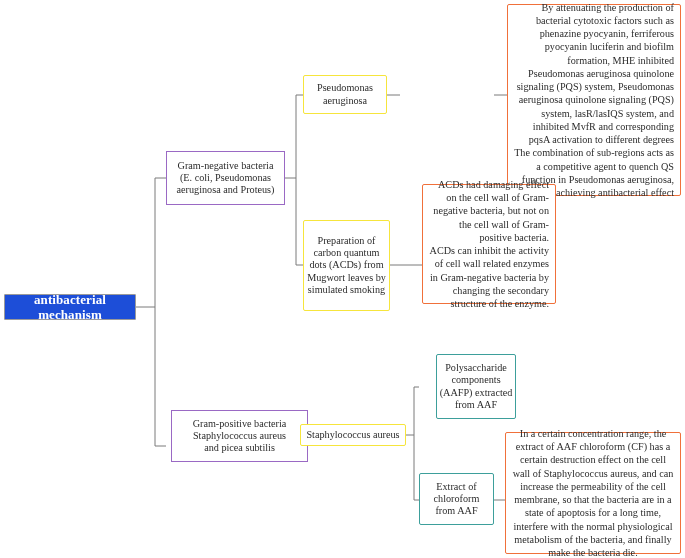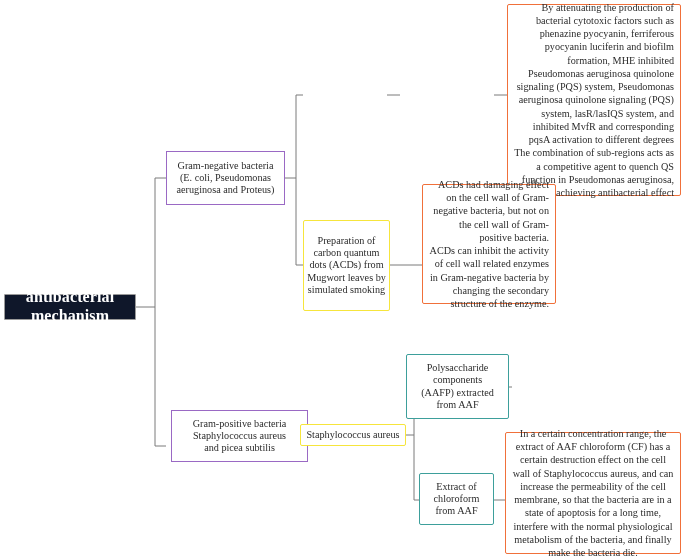--- a/index.html
+++ b/index.html
@@ -33,25 +33,25 @@
     align-items: center;
     justify-content: center;
     text-align: center;
     line-height: 1.18;
     background: #ffffff;
     white-space: pre-line;
   }
 
   
   .node.root {
-    background: #0f172a;
+    background: #1d4ed8;
     border: 1px solid #9a9a9a;
     color: #ffffff;
     font-weight: bold;
-    font-size: 16px;
+    font-size: 13px;
     letter-spacing: .1px;
     border-radius: 1px;
   }
 
   
   .node.lvl2 {
     border: 1.6px solid #9a69c4;
     font-size: 10.2px;
     border-radius: 0;
   }
@@ -128,31 +128,33 @@
   <div class="node root" style="left:4px; top:294px; width:132px; height:26px;">antibacterial mechanism</div>
 
   <div class="node lvl2" style="left:166px; top:151px; width:119px; height:54px;">Gram-negative bacteria
 (E. coli, Pseudomonas
 aeruginosa and Proteus)</div>
 
   <div class="node lvl2" style="left:171px; top:410px; width:137px; height:52px;">Gram-positive bacteria
 Staphylococcus aureus
 and picea subtilis</div>
 
+  <div class="node lvl3" style="left:303px; top:75px; width:84px; height:39px;">Pseudomonas
+aeruginosa</div>
 
   <div class="node lvl3" style="left:303px; top:220px; width:87px; height:91px;">Preparation of
 carbon quantum
 dots (ACDs) from
 Mugwort leaves by
 simulated smoking</div>
 
   <div class="node lvl3" style="left:300px; top:424px; width:106px; height:22px;">Staphylococcus aureus</div>
 
 
-  <div class="node lvl4" style="left:406px; top:354px; width:103px; height:65px;">Polysaccharide
+  <div class="node lvl4" style="left:436px; top:354px; width:80px; height:65px;">Polysaccharide
 components
 (AAFP) extracted
 from AAF</div>
 
   <div class="node lvl4" style="left:419px; top:473px; width:75px; height:52px;">Extract of
 chloroform
 from AAF</div>
 
   <div class="node lvl5 left-align" style="left:507px; top:4px; width:174px; height:192px;">By attenuating the production of bacterial cytotoxic factors such as phenazine pyocyanin, ferriferous pyocyanin luciferin and biofilm formation, MHE inhibited Pseudomonas aeruginosa quinolone signaling (PQS) system, Pseudomonas aeruginosa quinolone signaling (PQS) system, lasR/lasIQS system, and inhibited MvfR and corresponding pqsA activation to different degrees
 The combination of sub-regions acts as a competitive agent to quench QS function in Pseudomonas aeruginosa, thus achieving antibacterial effect</div>

